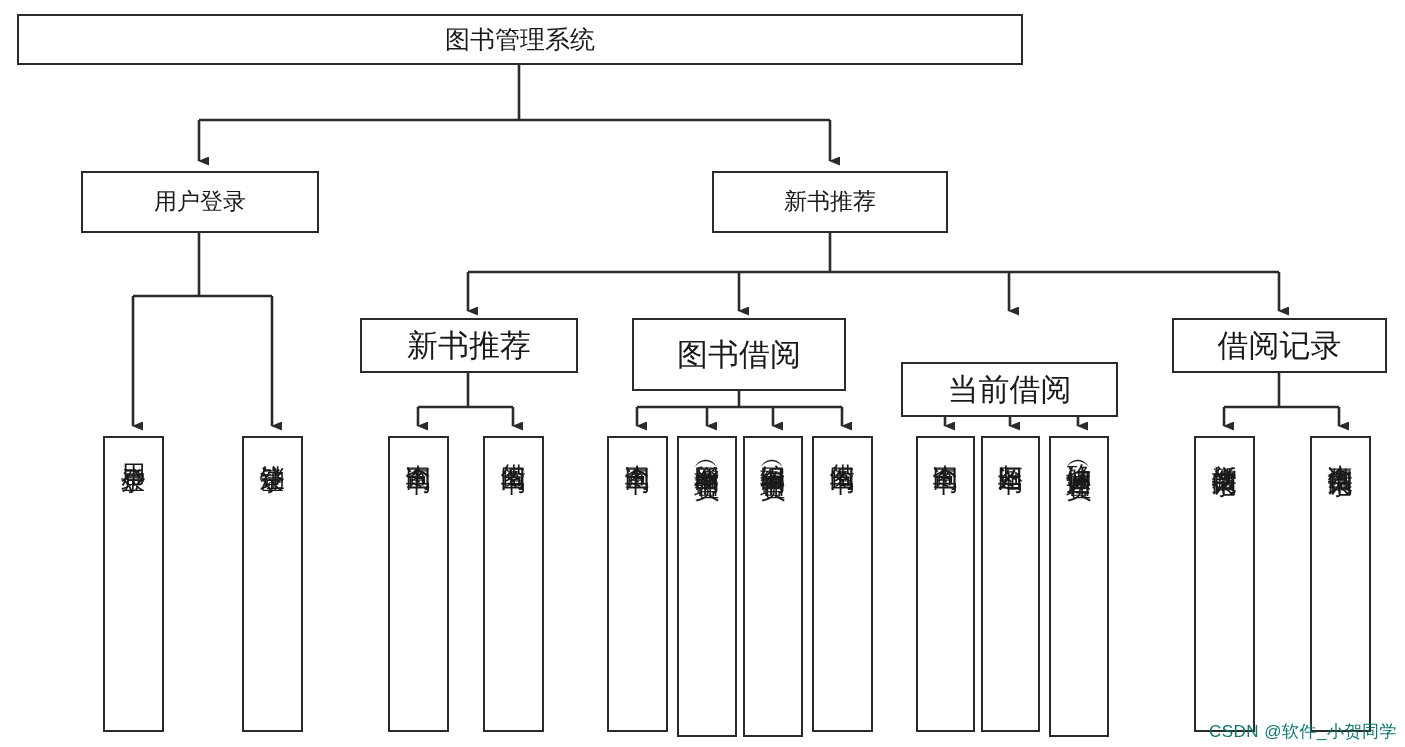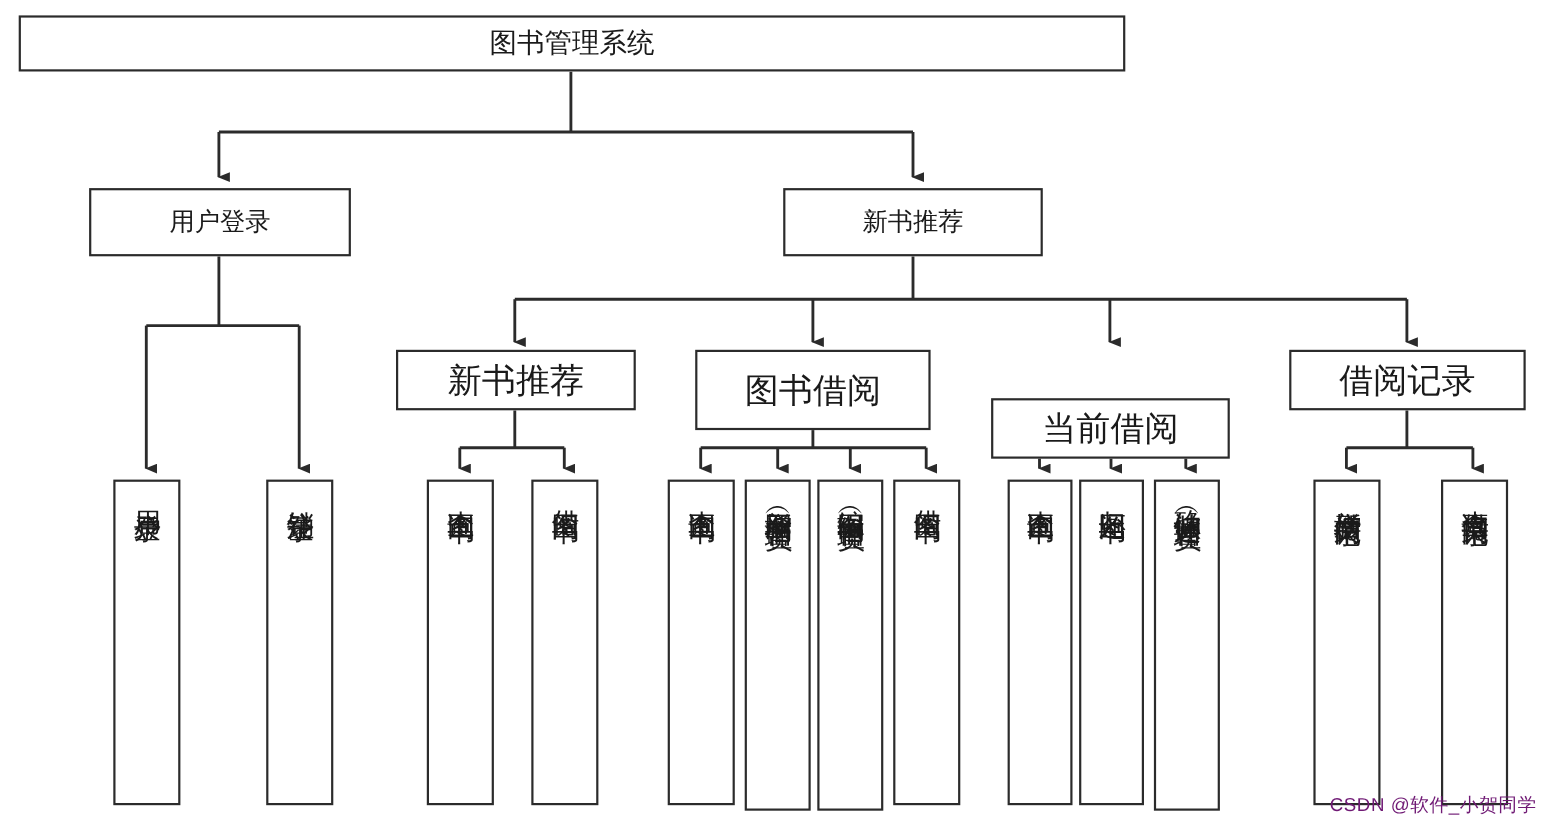--- a/index.html
+++ b/index.html
@@ -10,21 +10,21 @@
   .node-box{position:absolute;box-sizing:border-box;border:2px solid #2b2b2b;
             background:#ffffff;display:flex;align-items:center;justify-content:center;}
   .node-label{color:#1a1a1a;line-height:1.02;text-align:right;white-space:pre;}
   .lvl0 .node-label{font-size:25px;}
   .lvl1 .node-label{font-size:23px;}
   .lvl2 .node-label{font-size:31px;}
   .leaf .node-label{writing-mode:vertical-rl;text-orientation:upright;
                     font-size:25px;letter-spacing:2px;line-height:1.05;}
   .leaf{align-items:flex-start;padding-top:6px;}
   .leaf.tall-text{align-items:flex-start;}
-  #watermark{position:absolute;right:8px;bottom:4px;font-size:17px;color:#701a75;
+  #watermark{position:absolute;right:8px;bottom:4px;font-size:17px;color:#0f766e;
              letter-spacing:.5px;white-space:nowrap;}
 </style>
 </head>
 <body>
 
 <div id="diagram-root">
 
   <svg class="layer" viewBox="0 0 1405 747" xmlns="http://www.w3.org/2000/svg">
     <defs>
       <marker id="arw" markerWidth="10" markerHeight="11" refX="4.5" refY="10" orient="auto" markerUnits="userSpaceOnUse">

